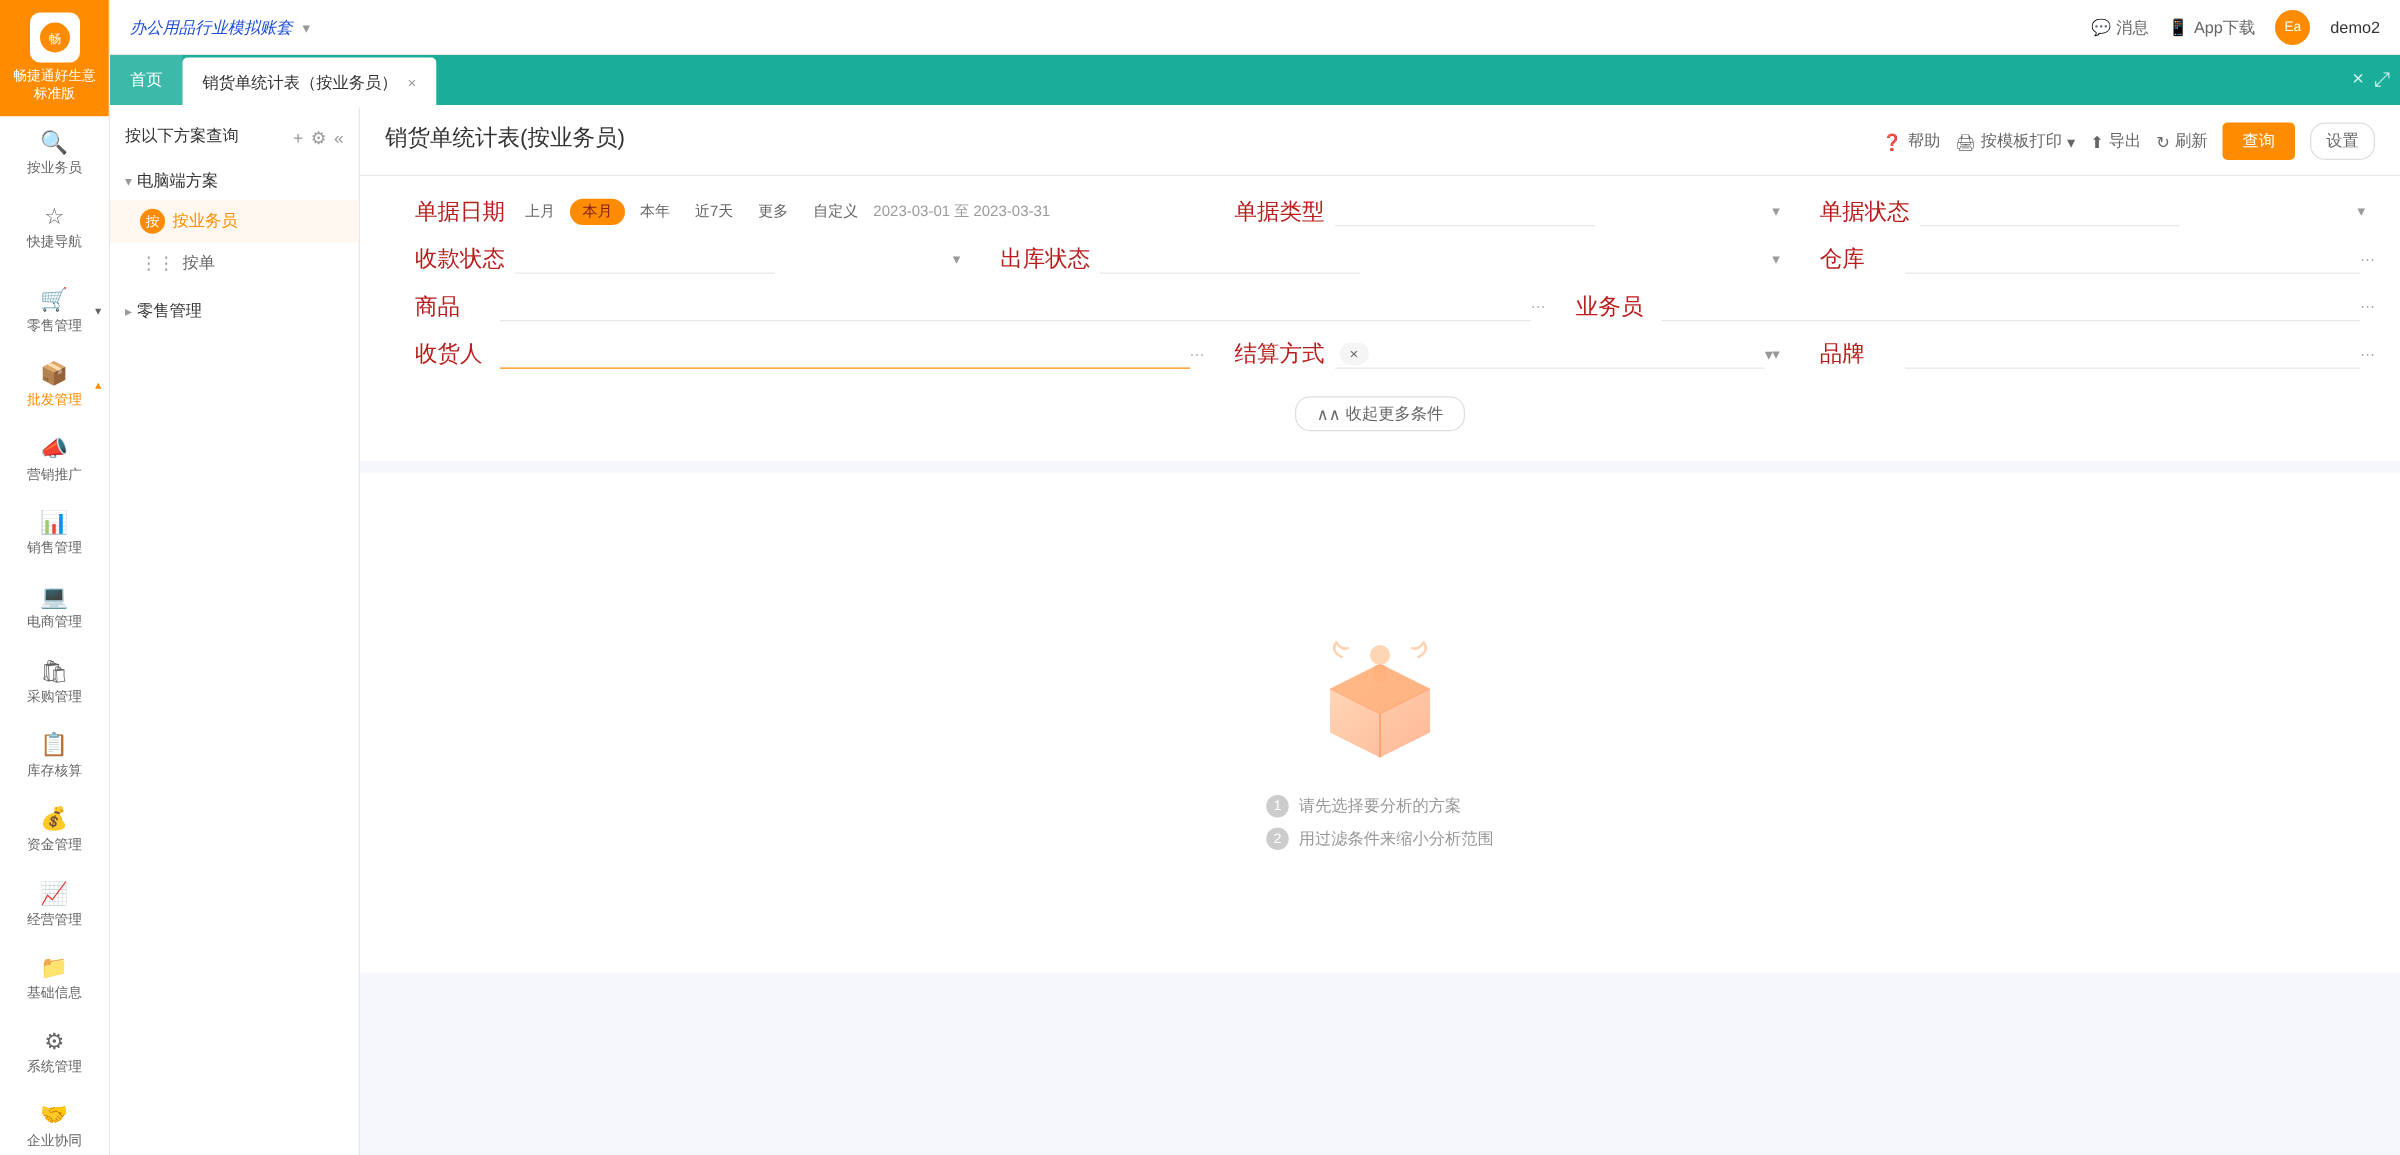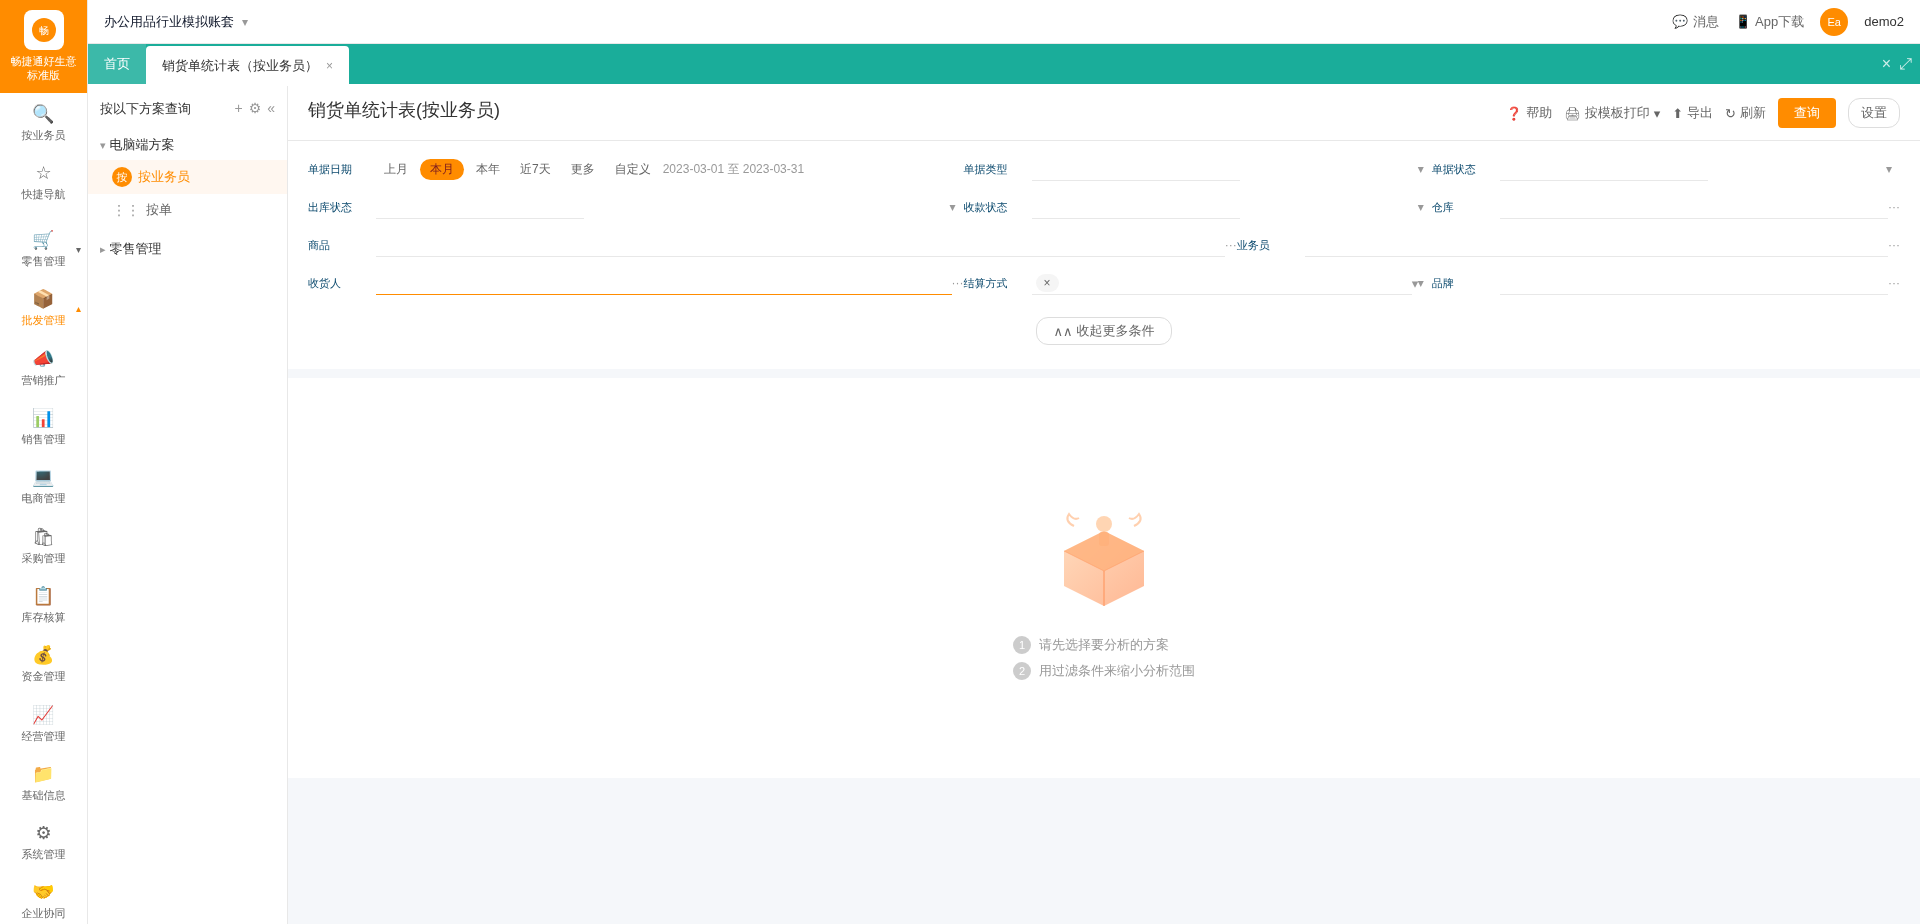--- a/index.html
+++ b/index.html
@@ -19,41 +19,41 @@
     .sidebar-item .item-icon { font-size: 18px; margin-bottom: 3px; }
     .sidebar-item .item-label { font-size: 11px; text-align: center; line-height: 1.3; }
     .sidebar-item .item-arrow { position: absolute; right: 6px; top: 50%; transform: translateY(-50%); font-size: 10px; }
 
     
     .main-area { flex: 1; display: flex; flex-direction: column; overflow: hidden; }
 
     
     .top-header { height: 44px; background: #fff; border-bottom: 1px solid #e8e8e8; display: flex; align-items: center; justify-content: space-between; padding: 0 16px; flex-shrink: 0; }
     .header-left { display: flex; align-items: center; gap: 8px; }
-    .app-title { font-size: 13px; color: #0f172a; }
+    .app-title { font-size: 13px; color: #1d4ed8; font-style: italic; }
     .header-dropdown { color: #999; font-size: 12px; cursor: pointer; }
     .header-right { display: flex; align-items: center; gap: 16px; }
     .header-btn { display: flex; align-items: center; gap: 4px; color: #666; font-size: 13px; cursor: pointer; }
     .user-avatar { width: 28px; height: 28px; border-radius: 50%; background: #ff8c00; display: flex; align-items: center; justify-content: center; color: #fff; font-size: 11px; overflow: hidden; cursor: pointer; }
 
     
     .tab-bar { height: 40px; background: #1aad9a; display: flex; align-items: center; padding: 0 0; flex-shrink: 0; }
     .tab-item { display: flex; align-items: center; padding: 0 16px; height: 100%; cursor: pointer; color: rgba(255,255,255,0.8); font-size: 13px; position: relative; }
     .tab-item.home { background: rgba(255,255,255,0.15); color: #fff; }
     .tab-item.active { background: #fff; color: #333; border-radius: 4px 4px 0 0; margin-top: 4px; }
     .tab-close { margin-left: 8px; color: #999; font-size: 12px; cursor: pointer; }
     .tab-bar-actions { margin-left: auto; display: flex; align-items: center; gap: 8px; padding-right: 8px; }
     .tab-bar-action { color: rgba(255,255,255,0.8); cursor: pointer; font-size: 16px; }
 
     
     .content-wrapper { flex: 1; display: flex; overflow: hidden; }
 
     
     .left-panel { width: 200px; background: #fff; border-right: 1px solid #e8e8e8; flex-shrink: 0; padding: 8px 0; overflow-y: auto; }
-    .panel-header { display: flex; align-items: flex-start; justify-content: space-between; padding: 8px 12px; font-size: 13px; color: #333; }
+    .panel-header { display: flex; align-items: flex-end; justify-content: space-between; padding: 8px 12px; font-size: 13px; color: #333; }
     .panel-header-text { font-weight: 500; }
     .panel-header-icons { display: flex; gap: 6px; color: #999; }
     .panel-header-icon { cursor: pointer; font-size: 14px; }
     .panel-section { padding: 4px 0; }
     .panel-section-header { display: flex; align-items: center; padding: 6px 12px; cursor: pointer; color: #333; font-size: 13px; }
     .panel-section-header .arrow { margin-right: 4px; font-size: 11px; color: #999; }
     .panel-section-item { display: flex; align-items: center; padding: 7px 16px 7px 24px; cursor: pointer; color: #666; font-size: 13px; }
     .panel-section-item.active { color: #ff8c00; background: #fff7f0; }
     .panel-section-item .item-dot { width: 20px; height: 20px; border-radius: 50%; background: #ff8c00; color: #fff; font-size: 11px; display: flex; align-items: center; justify-content: center; margin-right: 6px; flex-shrink: 0; }
     .panel-section-item .item-icon-small { margin-right: 6px; font-size: 14px; color: #999; }
@@ -65,21 +65,21 @@
     .page-actions { display: flex; align-items: center; gap: 12px; }
     .page-action-btn { display: flex; align-items: center; gap: 4px; color: #666; font-size: 13px; cursor: pointer; }
     .page-action-btn.primary { background: #ff8c00; color: #fff; padding: 6px 16px; border-radius: 4px; border: none; cursor: pointer; font-size: 13px; }
     .page-action-btn.secondary { background: #fff; color: #666; padding: 5px 12px; border-radius: 12px; border: 1px solid #ddd; cursor: pointer; font-size: 13px; }
 
     
     .filter-area { background: #fff; padding: 16px 20px; margin-bottom: 0; }
     .filter-row { display: flex; align-items: center; margin-bottom: 14px; gap: 0; }
     .filter-row:last-child { margin-bottom: 0; }
     .filter-item { display: flex; align-items: center; flex: 1; min-width: 0; margin-right: 0; }
-    .filter-label { color: #0c4a6e; font-size: 11px; white-space: nowrap; min-width: 60px; margin-right: 8px; flex-shrink: 0; }
+    .filter-label { color: #b91c1c; font-size: 18px; white-space: nowrap; min-width: 60px; margin-right: 8px; flex-shrink: 0; margin-left: 24px; }
     .filter-input { flex: 1; border: none; border-bottom: 1px solid #e8e8e8; padding: 4px 8px; font-size: 13px; color: #333; outline: none; background: transparent; }
     .filter-select { flex: 1; border: none; border-bottom: 1px solid #e8e8e8; padding: 4px 24px 4px 8px; font-size: 13px; color: #333; outline: none; background: transparent; appearance: none; cursor: pointer; position: relative; }
     .filter-select-wrapper { flex: 1; position: relative; }
     .filter-select-wrapper::after { content: '▾'; position: absolute; right: 8px; top: 50%; transform: translateY(-50%); color: #999; font-size: 12px; pointer-events: none; }
     .filter-more { color: #999; font-size: 12px; cursor: pointer; }
 
     
     .date-filter { display: flex; align-items: center; gap: 4px; flex: 1; }
     .date-btn { padding: 3px 8px; font-size: 12px; color: #666; cursor: pointer; border-radius: 2px; }
     .date-btn.active { background: #ff8c00; color: #7f1d1d; border-radius: 12px; padding: 2px 10px; }
@@ -306,29 +306,29 @@
           </div>
           <div class="filter-item" style="flex:1;">
             <span class="filter-label">单据状态</span>
             <div class="filter-select-wrapper">
               <input class="filter-select" type="text" readonly="" style="">
             </div>
           </div>
         </div>
 
         <div class="filter-row">
+          <div class="filter-item" style="flex:1;">
+            <span class="filter-label">收款状态</span>
+            <div class="filter-select-wrapper">
+              <input class="filter-select" type="text" readonly="" style="">
+            </div>
+          </div>
           <div class="filter-item" style="flex:1.4;">
             <span class="filter-label">出库状态</span>
             <div class="filter-select-wrapper" style="flex:1;">
-              <input class="filter-select" type="text" readonly="" style="">
-            </div>
-          </div>
-          <div class="filter-item" style="flex:1;">
-            <span class="filter-label">收款状态</span>
-            <div class="filter-select-wrapper">
               <input class="filter-select" type="text" readonly="" style="">
             </div>
           </div>
           <div class="filter-item" style="flex:1;">
             <span class="filter-label">仓库</span>
             <input class="filter-input" type="text" style="">
             <span class="filter-more">···</span>
           </div>
         </div>
 

